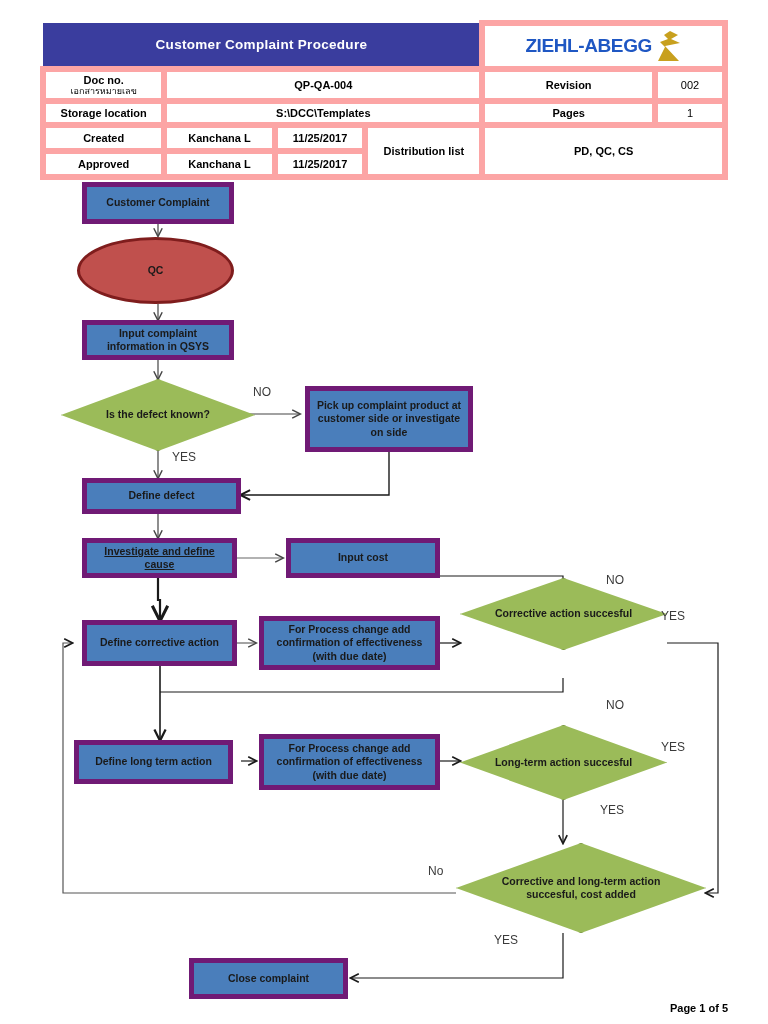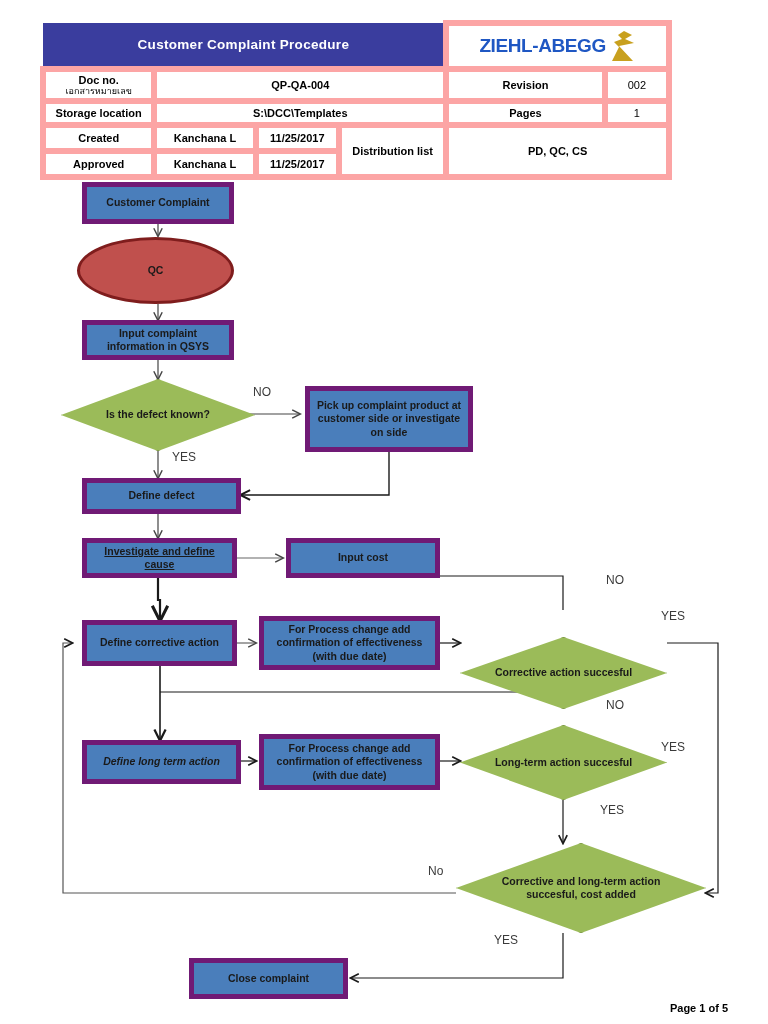--- a/index.html
+++ b/index.html
@@ -3,21 +3,21 @@
 <meta charset="utf-8">
 <style>
   html,body{margin:0;padding:0;background:#ffffff;}
   body{
     width:768px;height:1024px;position:relative;overflow:hidden;
     font-family:"Liberation Sans","DejaVu Sans",sans-serif;
     color:#000;
   }
 
   
-  .hdr{position:absolute;left:40px;top:20px;width:632px;border-collapse:collapse;}
+  .hdr{position:absolute;left:40px;top:20px;width:688px;border-collapse:collapse;}
   .hdr td{border:6px solid #fca5a5;padding:0;text-align:center;vertical-align:middle;
           font-size:11px;font-weight:bold;line-height:1.15;}
   .hdr .titlebar{background:#3a3d9e;color:#ffffff;height:40px;font-size:13.5px;
                  letter-spacing:.3px;border:1px solid #3a3d9e;}
   .hdr .logocell{background:#ffffff;height:40px;padding:0 8px;}
   .logo-wrap{display:flex;align-items:center;justify-content:center;gap:4px;}
   .logo-txt{color:#1f57c3;font-size:19px;font-weight:bold;letter-spacing:-.4px;
             font-family:"Liberation Sans","DejaVu Sans",sans-serif;}
   .logo-mark{width:26px;height:32px;display:block;}
   .cell-doc{width:105px;height:26px;margin-top:20px;}
@@ -158,26 +158,26 @@
   <div class="node box" style="left:82px;top:478px;width:159px;height:36px;">Define defect</div>
 
   <div class="node box" style="left:82px;top:538px;width:155px;height:40px;text-decoration:underline;">Investigate and define cause</div>
 
   <div class="node box" style="left:286px;top:538px;width:154px;height:40px;">Input cost</div>
 
   <div class="node box" style="left:82px;top:620px;width:155px;height:46px;">Define corrective action</div>
 
   <div class="node box" style="left:259px;top:616px;width:181px;height:54px;">For Process change add confirmation of effectiveness (with due date)</div>
 
-  <div class="dia-wrap" style="left:460px;top:637px;width:207px;height:72px;">
+  <div class="dia-wrap" style="left:460px;top:578px;width:207px;height:72px;">
     <div class="dia-shape"></div>
     <div class="dia-txt">Corrective action succesful</div>
   </div>
 
-  <div class="node box" style="left:82px;top:740px;width:159px;height:44px;font-style:italic;">Define long term action</div>
+  <div class="node box" style="left:74px;top:740px;width:159px;height:44px;">Define long term action</div>
 
   <div class="node box" style="left:259px;top:734px;width:181px;height:56px;">For Process change add confirmation of effectiveness (with due date)</div>
 
   <div class="dia-wrap" style="left:460px;top:725px;width:207px;height:75px;">
     <div class="dia-shape"></div>
     <div class="dia-txt">Long-term action succesful</div>
   </div>
 
   <div class="dia-wrap" style="left:456px;top:843px;width:250px;height:90px;">
     <div class="dia-shape"></div>

